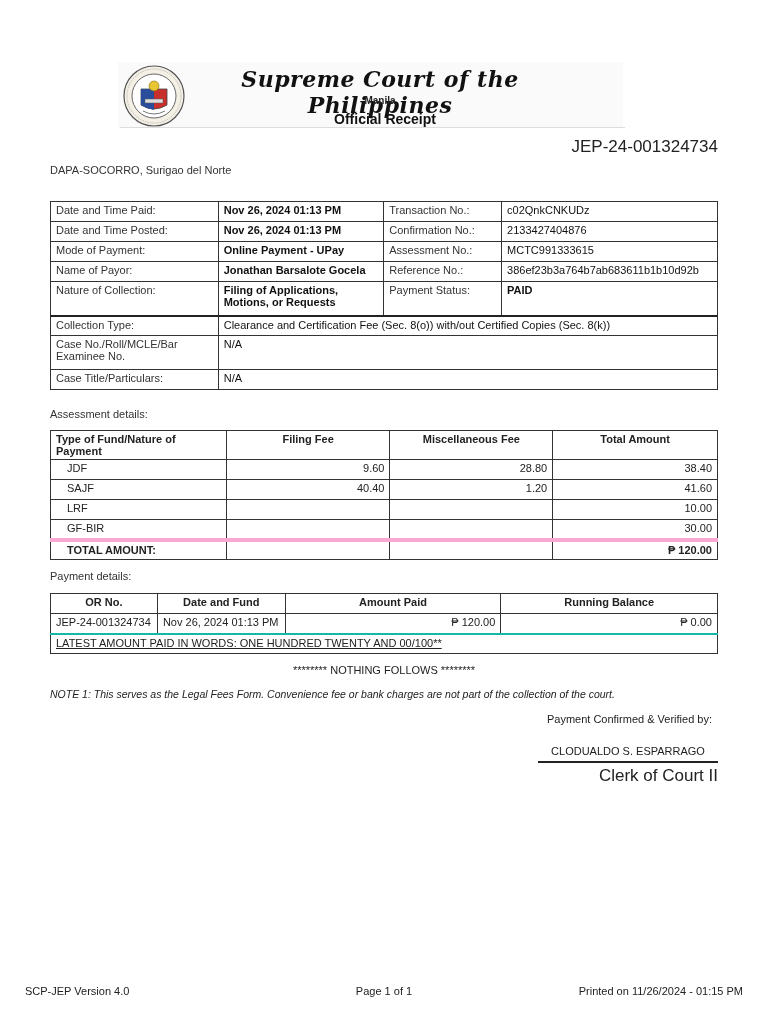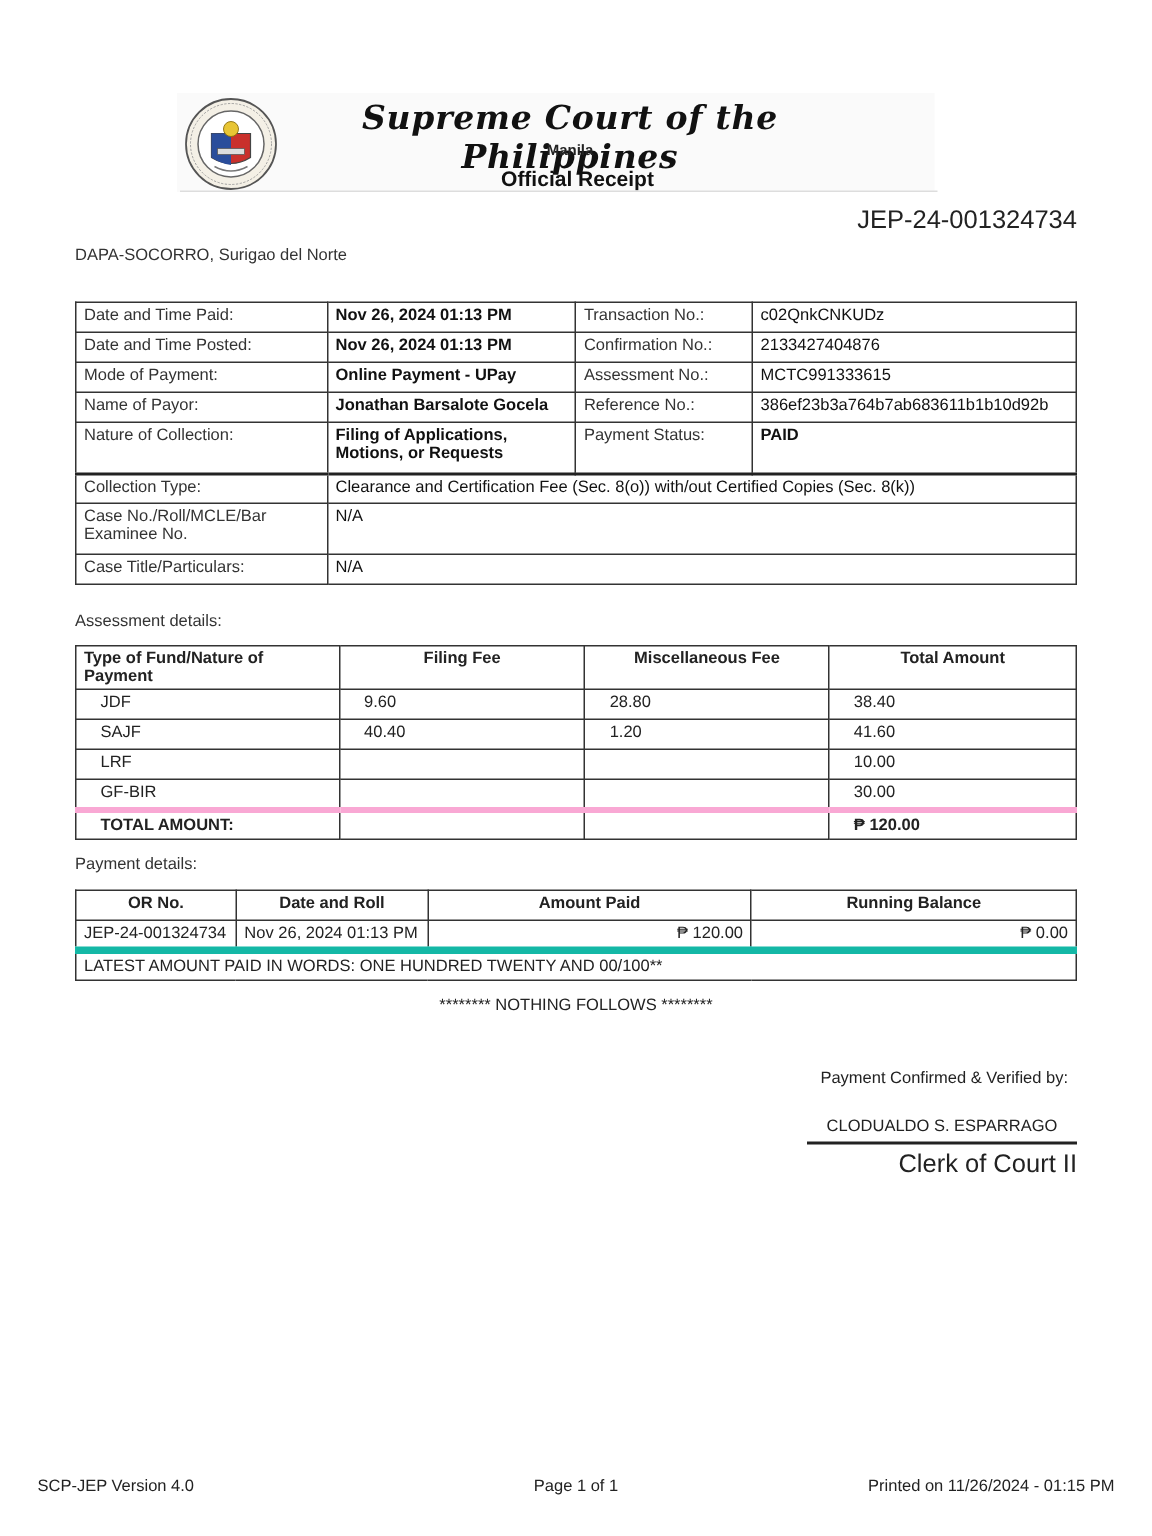--- a/index.html
+++ b/index.html
@@ -66,29 +66,29 @@
     .info-table .col4 { width: 216px; }
     .info-table tr.tall td { height: 34px; }
     .info-table tr.thick-top td { border-top: 2px solid #222; }
 
     .section-label { position: absolute; left: 50px; font-size: 11px; color: #333; }
 
     .assess-table { left: 50px; top: 430px; width: 668px; }
     .assess-table th { font-weight: bold; text-align: center; height: 20px; }
     .assess-table th.first { text-align: left; }
     .assess-table td { height: 20px; padding-left: 16px; }
-    .assess-table td.num { }
+    .assess-table td.num { text-align: right; }
     .assess-table tr.total td { border-top: 4px solid #f9a8d4; font-weight: bold; }
     .assess-table tr.total td.num { font-weight: bold; }
 
     .pay-table { left: 50px; top: 593px; width: 668px; }
     .pay-table th { font-weight: bold; text-align: center; height: 20px; }
     .pay-table td { height: 20px; }
     .pay-table td.num { text-align: right; }
-    .pay-table tr.words td { border-top: 5px solid #14b8a6; }
+    .pay-table tr.words td { border-top: 2px solid #14b8a6; text-decoration: underline; }
 
     .nothing { position: absolute; left: 0; width: 768px; top: 664px; text-align: center; font-size: 11px; color: #222; }
     .note { position: absolute; left: 50px; top: 688px; font-size: 10.5px; font-style: italic; color: #222; }
     .confirmed { position: absolute; right: 56px; top: 713px; font-size: 11px; color: #222; text-align: right; }
     .signer { position: absolute; left: 538px; width: 180px; top: 745px; text-align: center; font-size: 11px; color: #222; }
     .sign-line { position: absolute; left: 538px; width: 180px; top: 761px; height: 2px; background: #222; }
     .signer-title { position: absolute; left: 538px; width: 180px; top: 766px; text-align: right; font-size: 17px; color: #222; }
 
     .footer { position: absolute; top: 985px; font-size: 11px; color: #222; }
     .footer.left { left: 25px; }
@@ -228,37 +228,38 @@
   <table class="pay-table">
     <colgroup>
       <col style="width:107px">
         <col style="width:128px">
         <col style="width:216px">
         <col style="width:217px">
     </colgroup>
     <tbody>
         <tr>
       <th>OR No.</th>
-      <th>Date and Roll</th>
+      <th>Date and Fund</th>
       <th>Amount Paid</th>
       <th>Running Balance</th>
     </tr>
     <tr>
       <td>JEP-24-001324734</td>
       <td>Nov 26, 2024 01:13 PM</td>
       <td class="num">₱ 120.00</td>
       <td class="num">₱ 0.00</td>
     </tr>
     <tr class="words">
       <td colspan="4">LATEST AMOUNT PAID IN WORDS: ONE HUNDRED TWENTY AND 00/100**</td>
     </tr>
   </tbody>
     </table>
 
   <div class="nothing">******** NOTHING FOLLOWS ********</div>
+  <div class="note">NOTE 1: This serves as the Legal Fees Form. Convenience fee or bank charges are not part of the collection of the court.</div>
   <div class="confirmed">Payment Confirmed &amp; Verified by:</div>
   <div class="signer">CLODUALDO S. ESPARRAGO</div>
   <div class="sign-line"></div>
   <div class="signer-title">Clerk of Court II</div>
 
   <div class="footer left">SCP-JEP Version 4.0</div>
   <div class="footer center">Page 1 of 1</div>
   <div class="footer right">Printed on 11/26/2024 - 01:15 PM</div>
 </div>
 

